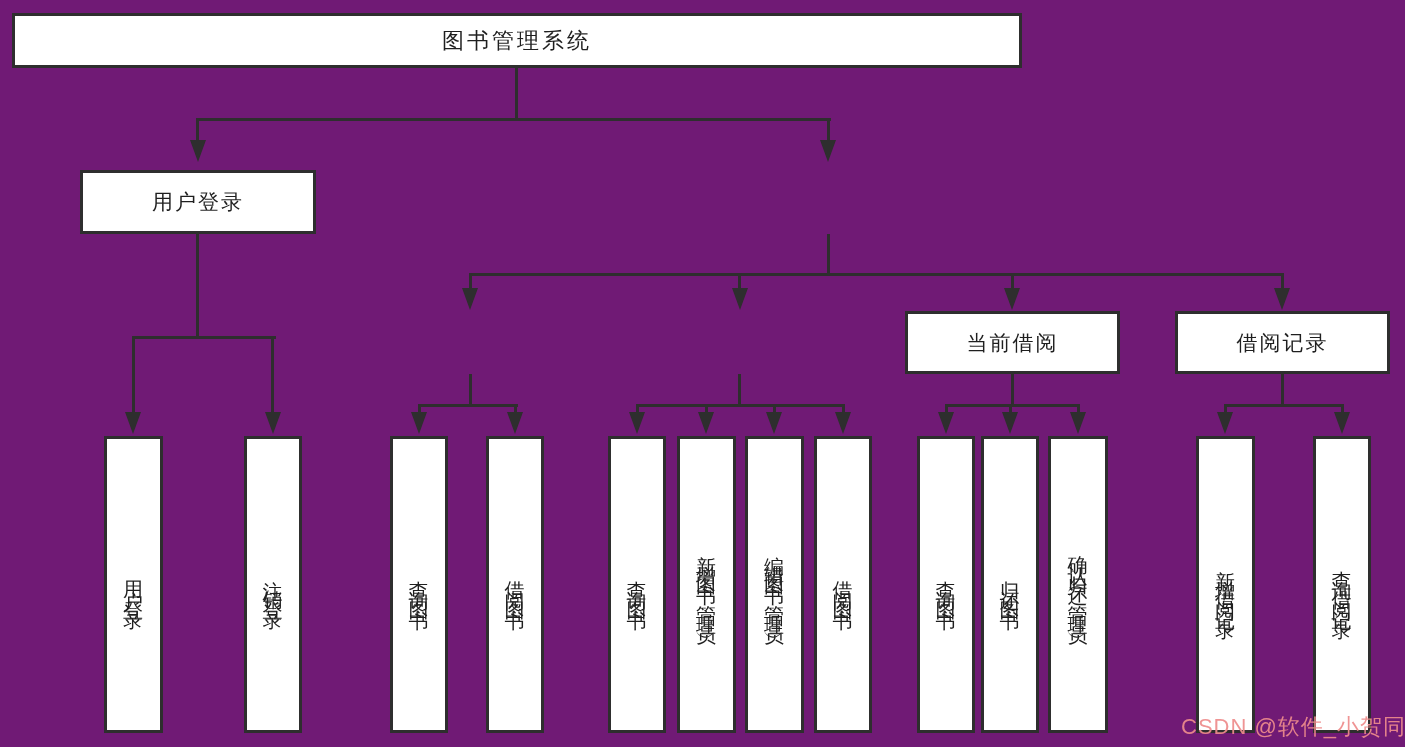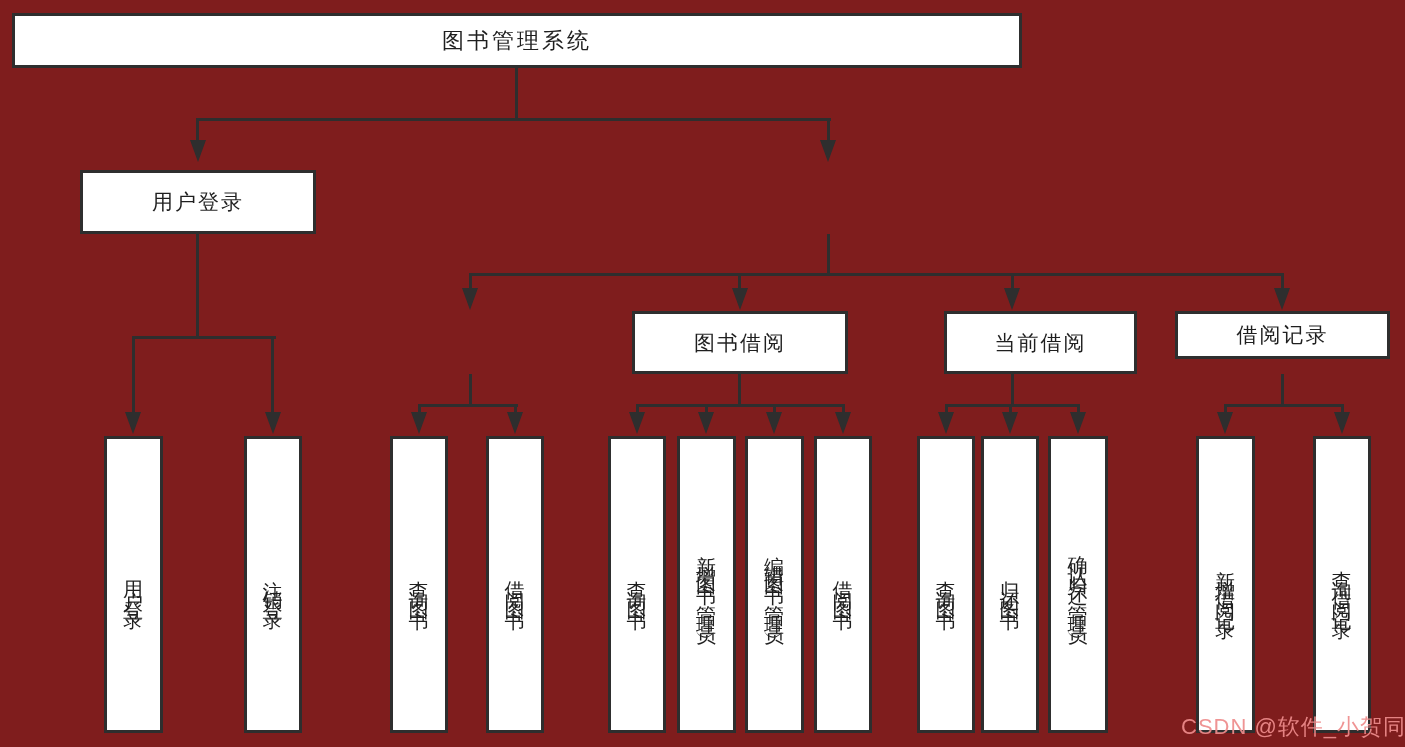--- a/index.html
+++ b/index.html
@@ -1,17 +1,17 @@
 <!DOCTYPE html>
 <html><head>
 <meta charset="utf-8">
 <style>
   html,body{margin:0;padding:0;background:#ffffff;}
   #canvas{
-    position:relative;width:1405px;height:747px;background:#7f1d1d;overflow:hidden;
+    position:relative;width:1405px;height:747px;background:#701a75;overflow:hidden;
     font-family:"Liberation Sans","DejaVu Sans",sans-serif;
   }
   .box{
     position:absolute;box-sizing:border-box;background:#ffffff;
     border:3px solid #2e2e2e;color:#1f1f1f;
     display:flex;align-items:center;justify-content:center;
     z-index:2;
   }
   .box.h{font-size:21px;letter-spacing:2px;white-space:nowrap;}
   .box.title{font-size:22px;letter-spacing:3px;}
@@ -35,23 +35,22 @@
 </style>
 </head>
 <body>
 
 <div id="canvas">
 
   <div class="box h title" style="left:12px;top:13px;width:1010px;height:55px">图书管理系统</div>
 
   <div class="box h" style="left:80px;top:170px;width:236px;height:64px">用户登录</div>
 
-  <div class="box h" style="left:632px;top:311px;width:216px;height:63px">图书借阅</div>
-  <div class="box h" style="left:944px;top:311px;width:193px;height:63px">当前借阅</div>
-  <div class="box h" style="left:1175px;top:311px;width:215px;height:48px">借阅记录</div>
+  <div class="box h" style="left:905px;top:311px;width:215px;height:63px">当前借阅</div>
+  <div class="box h" style="left:1175px;top:311px;width:215px;height:63px">借阅记录</div>
 
   <div class="box v" style="left:104px;top:436px;width:59px;height:297px">
     <span class="vtext">用户登录</span>
   </div>
   <div class="box v" style="left:244px;top:436px;width:58px;height:297px">
     <span class="vtext">注销登录</span>
   </div>
 
   <div class="box v" style="left:390px;top:436px;width:58px;height:297px">
     <span class="vtext">查询图书</span>

